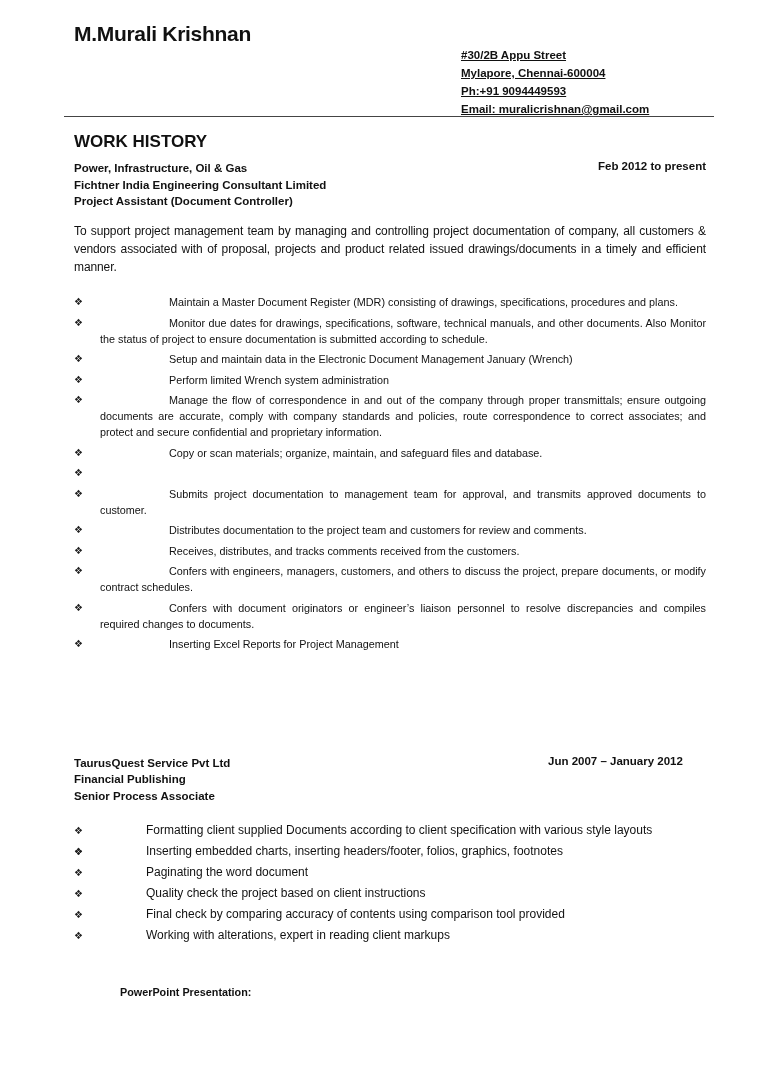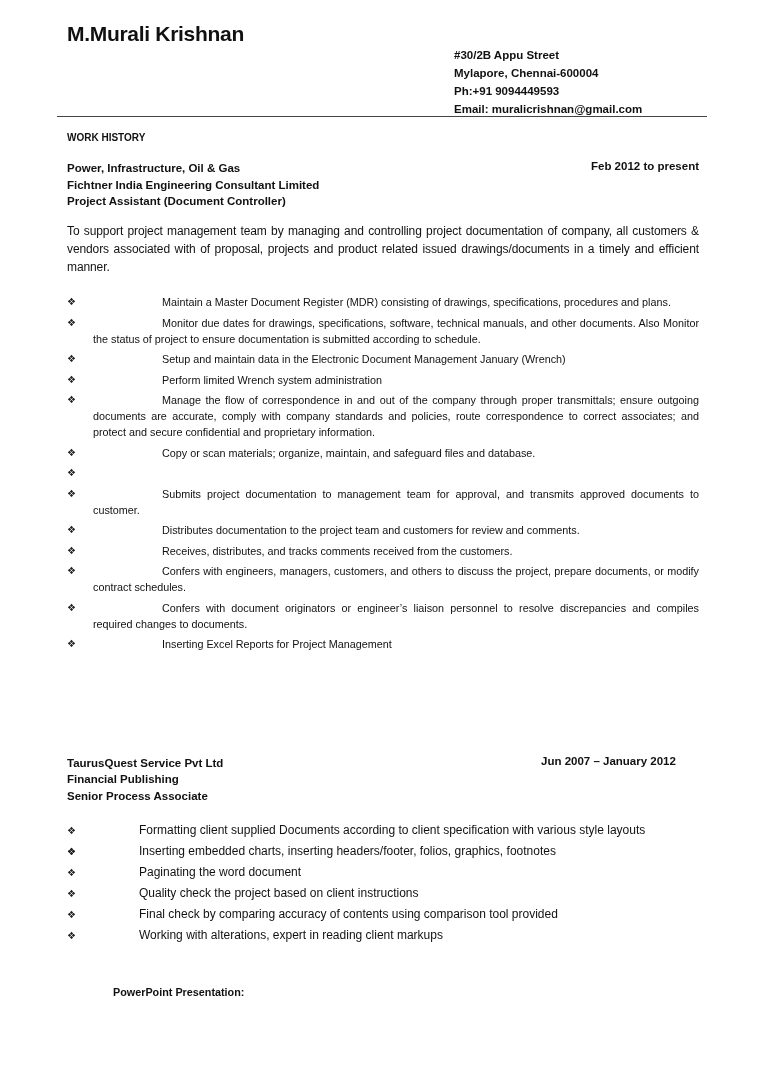--- a/index.html
+++ b/index.html
@@ -1,39 +1,39 @@
 <!DOCTYPE html>
 <html><head>
 <meta charset="utf-8">
 <style>
   html, body { margin: 0; padding: 0; background: #ffffff; }
   body {
     width: 768px; height: 1087px; position: relative; overflow: hidden;
     font-family: "Liberation Sans", "DejaVu Sans", sans-serif;
     color: #111111;
   }
-  .page { position: absolute; left: 0; top: 0; width: 738px; height: 1087px; }
+  .page { position: absolute; left: 7px; top: 0; width: 738px; height: 1087px; }
 
   
   .name {
     position: absolute; left: 67px; top: 22px;
     font-size: 21px; font-weight: bold; letter-spacing: -0.3px;
   }
   .contact {
     position: absolute; left: 454px; top: 46px;
     font-size: 11.5px; font-weight: bold; line-height: 18px;
   }
-  .contact div { white-space: nowrap; }
+  .contact div { white-space: nowrap; text-decoration: underline; }
   .rule {
     position: absolute; left: 57px; top: 116px; width: 650px; height: 0;
     border-top: 1.5px solid #444444;
   }
 
   .abs { position: absolute; left: 67px; width: 632px; }
-  .section-title { font-size: 10px; font-weight: bold; }
+  .section-title { font-size: 17px; font-weight: bold; }
   .bold-line { font-size: 11.5px; font-weight: bold; line-height: 16.5px; white-space: nowrap; }
   .job-head { position: relative; }
   .job-date { position: absolute; top: 0; font-size: 11.5px; font-weight: bold; white-space: nowrap; padding-left: 32px; }
   .para {
     font-size: 12px; line-height: 18px; text-align: justify; letter-spacing: -0.1px;
   }
 
   
   .blist1 { list-style: none; margin: 0; padding: 0; }
   .blist1 li {

